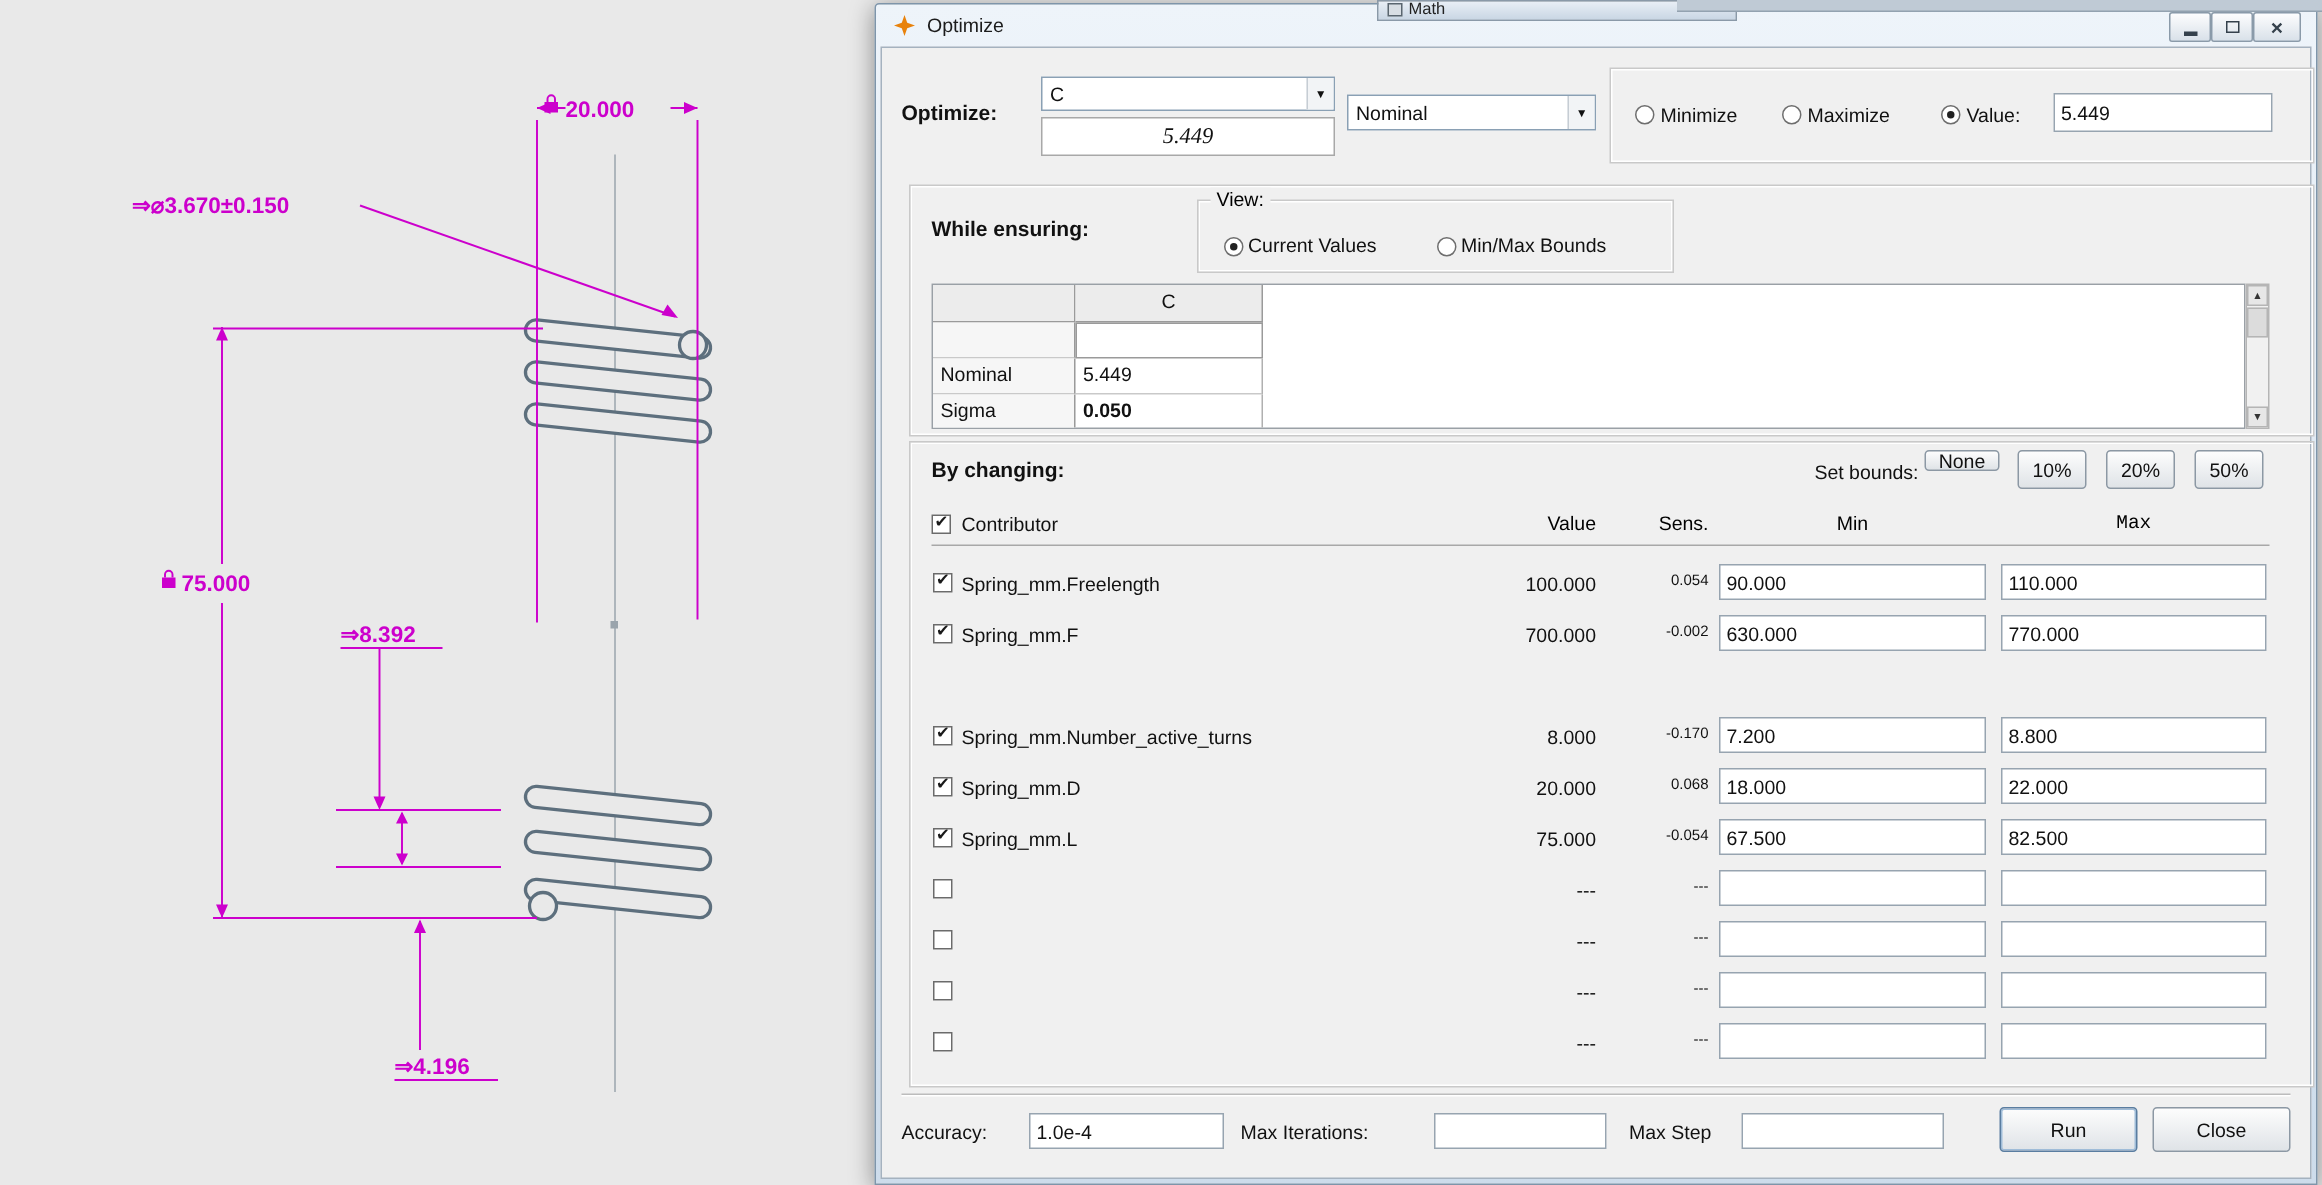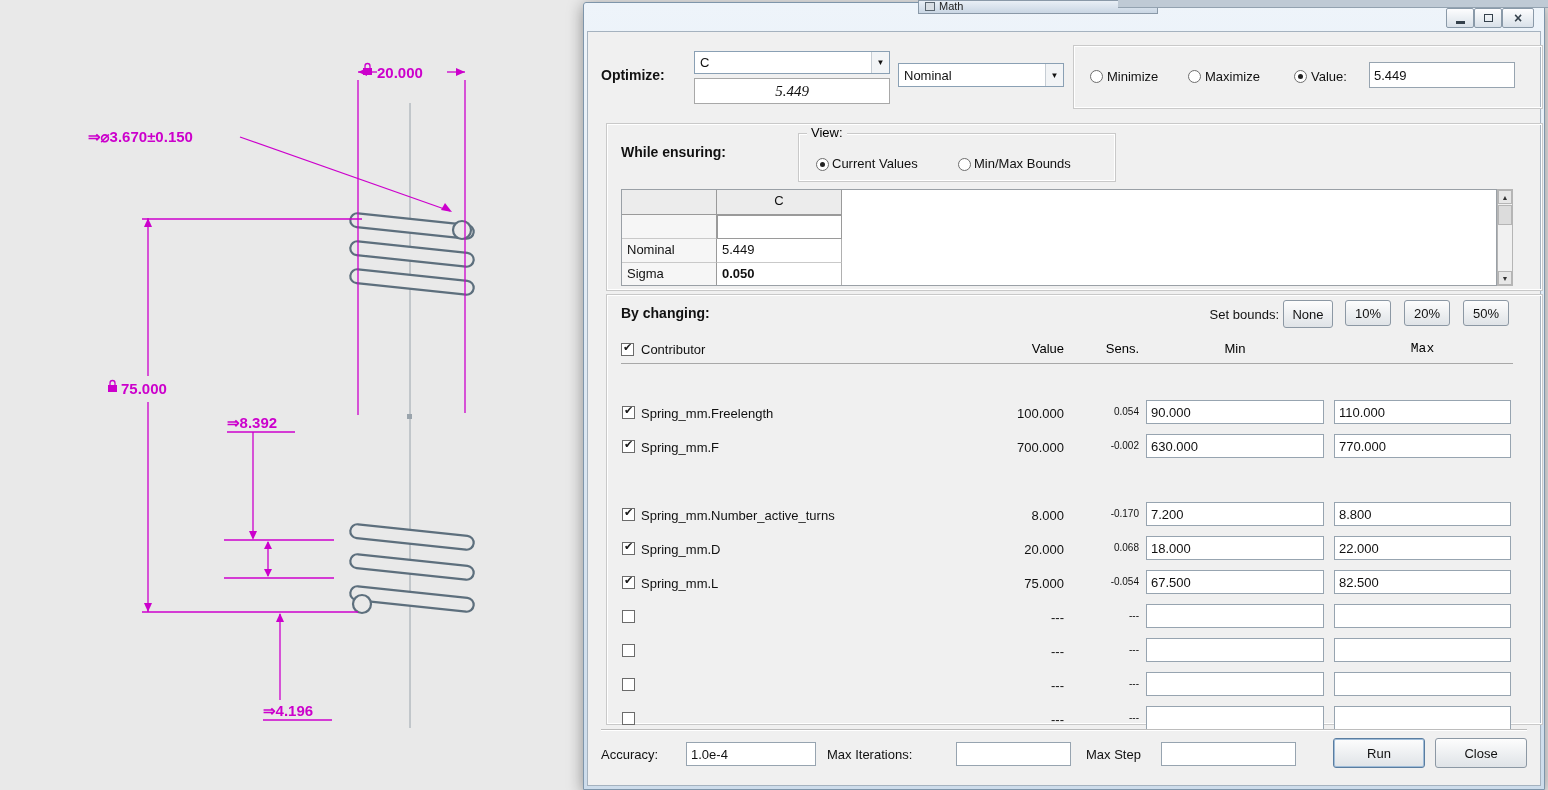--- a/index.html
+++ b/index.html
@@ -71,21 +71,21 @@
   .rowlbl{background:#f6f6f6;border-right:1px solid #9a9a9a;border-bottom:1px solid #c9c9c9;}
   .datacell{border-right:1px solid #b0b0b0;border-bottom:1px solid #c9c9c9;}
   .scroll{position:absolute;left:913px;top:186px;width:16px;height:97px;background:#f1f1f1;
           border:1px solid #b5b5b5;box-sizing:border-box;}
   .sbtn{position:absolute;left:0;width:14px;height:14px;background:#e7e7e7;border:1px solid #b5b5b5;
         box-sizing:border-box;font-size:7px;display:flex;align-items:center;justify-content:center;color:#333;}
   .sthumb{position:absolute;left:0;top:15px;width:14px;height:20px;background:#dcdcdc;
           border:1px solid #b5b5b5;box-sizing:border-box;}
 
   
-  .crow{position:absolute;left:37px;width:892px;height:28px;margin-top:24px;}
+  .crow{position:absolute;left:37px;width:892px;height:28px;}
   .crow .cb{left:1px;top:8px;}
   .cname{position:absolute;left:20px;top:8px;font-size:13px;color:#111;white-space:nowrap;}
   .cval{position:absolute;left:343px;top:8px;width:100px;text-align:right;font-size:13px;color:#111;}
   .csens{position:absolute;left:453px;top:8px;width:65px;text-align:right;font-size:10px;color:#111;}
   .cmin{left:525px;top:2px;width:178px;height:24px;}
   .cmax{left:713px;top:2px;width:177px;height:24px;}
 
   .hdr-val{position:absolute;left:380px;top:338px;width:100px;text-align:right;font-size:13px;}
   .hdr-sens{position:absolute;left:490px;top:338px;width:65px;text-align:right;font-size:13px;}
   .hdr-min{position:absolute;left:562px;top:338px;width:178px;text-align:center;font-size:13px;}
@@ -163,20 +163,24 @@
 
 <div class="bg-frag-a">
   <span class="mini-icon"></span>
   <span class="mini-title">Math</span>
 </div>
 <div class="bg-frag-b"></div>
 
 <div class="dialog">
   <div class="dlg-body"></div>
 
+  <div class="titlebar">
+    <span class="app-icon"></span>
+    <span class="title-text">Optimize</span>
+  </div>
   <div class="winbtn" style="left:862px;width:26px;">
       <span class="g-min"></span>
     </div>
   <div class="winbtn" style="left:890px;width:26px;">
       <span class="g-max"></span>
     </div>
   <div class="winbtn" style="left:918px;width:30px;">
       <span class="g-close">×</span>
     </div>
 
@@ -225,21 +229,21 @@
   </div>
   <div class="scroll">
     <div class="sbtn" style="top:0;">▲</div>
     <div class="sthumb"></div>
     <div class="sbtn" style="bottom:0;">▼</div>
   </div>
 
   <div class="groupbox" style="left:22px;top:291px;width:935px;height:429px;"></div>
   <span class="lbl b" style="left:37px;top:302px;">By changing:</span>
   <span class="lbl" style="left:600px;top:304px;width:95px;text-align:right;">Set bounds:</span>
-  <div class="btn" style="left:699px;top:297px;width:50px;height:28px;">None</div>
+  <div class="btn" style="left:699px;top:297px;width:50px;height:14px;">None</div>
   <div class="btn" style="left:761px;top:297px;width:46px;height:26px;">10%</div>
   <div class="btn" style="left:820px;top:297px;width:46px;height:26px;">20%</div>
   <div class="btn" style="left:879px;top:297px;width:46px;height:26px;">50%</div>
 
   <span class="cb on" style="left:37px;top:340px;"></span>
   <span class="lbl" style="left:57px;top:339px;">Contributor</span>
   <span class="hdr-val">Value</span>
   <span class="hdr-sens">Sens.</span>
   <span class="hdr-min">Min</span>
   <span class="hdr-max">Max</span>

